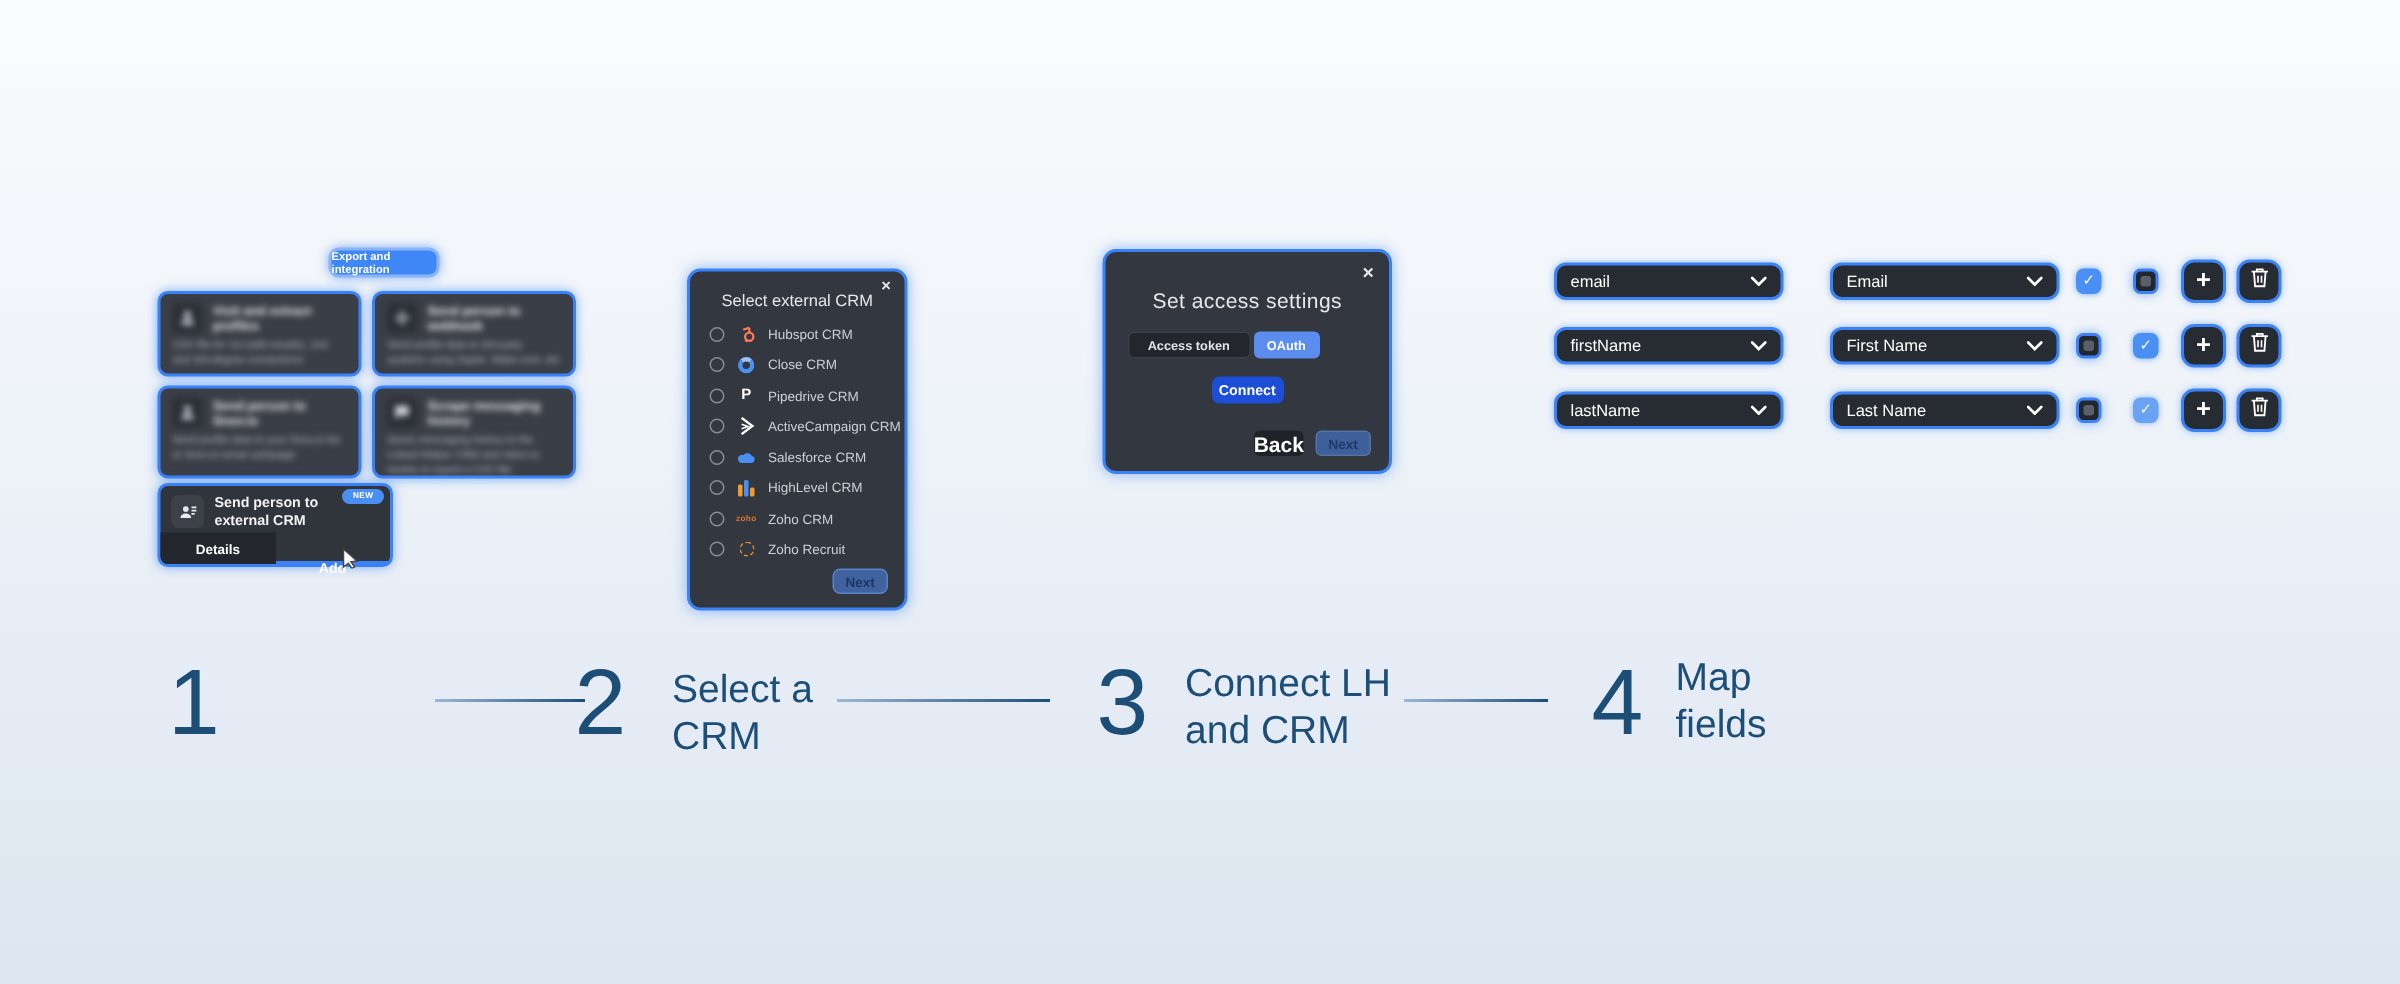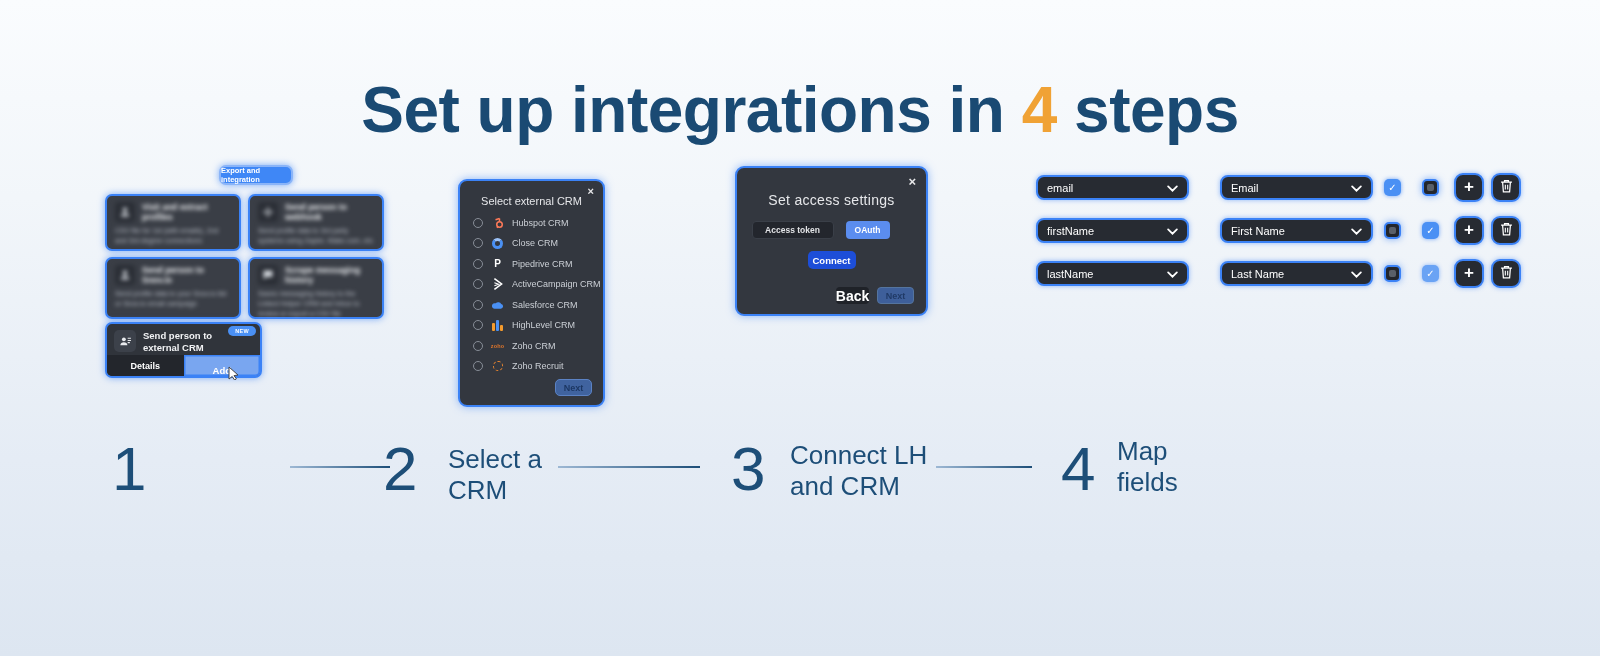--- a/index.html
+++ b/index.html
@@ -37,22 +37,22 @@
   .crm-top{position:relative;display:flex;align-items:flex-start;gap:7px;padding:6px 7px;}
   .crm-icon{width:22px;height:22px;background:#3c414a;border-radius:5px;flex:0 0 auto;
     display:flex;align-items:center;justify-content:center;}
   .crm-title{font-size:9.5px;font-weight:700;color:#f1f2f4;line-height:1.3;width:88px;}
   .new-badge{position:absolute;top:2px;right:4px;background:#4a90f4;color:#fff;font-size:5.5px;
     font-weight:700;padding:2px 7px;border-radius:8px;letter-spacing:.3px;}
   .crm-btns{position:absolute;left:0;right:0;bottom:0;height:21px;display:flex;}
   .btn-details{flex:1;background:#23262c;color:#fff;font-size:9px;font-weight:700;
     display:flex;align-items:center;justify-content:center;border-radius:0 0 0 5px;}
   .btn-add{flex:1;position:relative;background:#79a6f0;color:#fff;font-size:9.5px;font-weight:700;
-    display:flex;align-items:flex-end;justify-content:center;border-radius:0 0 5px 0;
-    box-shadow:inset 0 0 0 1.5px #3b82f6;}
+    display:flex;align-items:flex-start;justify-content:center;border-radius:0 0 5px 0;
+    box-shadow:inset 0 0 0 1.5px #3b82f6;margin-top:19px;}
   .cursor-icon{position:absolute;right:26%;bottom:-6px;}
 
   
   .modal{position:absolute;background:#33373f;border:2.5px solid #3b82f6;border-radius:9px;
     box-shadow:0 0 9px rgba(59,130,246,.55);box-sizing:border-box;}
   .close{position:absolute;color:#e8e8ea;font-weight:700;cursor:default;line-height:1;}
   .s2{left:458px;top:179px;width:147px;height:228px;}
   .s2 .close{top:5px;right:9px;font-size:11px;}
   .mtitle{text-align:center;color:#e6e7ea;font-weight:500;}
   .s2 .mtitle{margin-top:14px;font-size:11px;}
@@ -70,21 +70,21 @@
   .hl-b1{height:8px;background:#f59b2d;}
   .hl-b2{height:11px;background:#4a90f4;}
   .hl-b3{height:6px;background:#f59b2d;}
   .btn{display:flex;align-items:center;justify-content:center;box-sizing:border-box;}
   .s2-next{position:absolute;right:11px;bottom:9px;width:37px;height:17px;background:#40639f;
     border:1px solid #5b82c4;border-radius:5px;color:#1c3763;font-size:9px;font-weight:700;}
 
   .s3{left:735px;top:166px;width:193px;height:150px;}
   .s3 .close{top:7px;right:10px;font-size:13px;}
   .s3 .mtitle{margin-top:24px;font-size:14px;letter-spacing:.3px;}
-  .seg{margin:13px auto 0;width:160px;display:flex;gap:12px;}
+  .seg{margin:13px auto 0;width:160px;display:flex;gap:2px;}
   .seg-tab{height:18px;border-radius:4px;font-size:8.5px;font-weight:700;}
   .tab-token{width:82px;background:#23262d;border:1px solid #3a3f48;color:#e2e3e6;}
   .tab-oauth{width:44px;background:#5b8def;color:#fff;}
   .connect{margin:12px auto 0;width:48px;height:18px;background:#1d4ed8;border-radius:5px;
     color:#fff;font-size:9.5px;font-weight:700;}
   .s3foot{position:absolute;right:12px;bottom:10px;display:flex;gap:8px;}
   .back{width:33px;height:17px;background:#1f2228;border-radius:4px;color:#fff;font-size:14px;font-weight:700;}
   .next3{width:37px;height:17px;background:#3e5f9a;border:1px solid #54749f;border-radius:4px;
     color:#203a66;font-size:9px;font-weight:700;}
 
@@ -119,21 +119,20 @@
   .conn{position:absolute;height:2px;background:linear-gradient(90deg,#9db8d4,#1d4e78);}
   .c1{left:290px;top:466px;width:100px;}
   .c2{left:558px;top:466px;width:142px;}
   .c3{left:936px;top:466px;width:96px;}
 </style>
 </head>
 <body>
 
 <div class="page">
 
-  <h1 class="title"><span>Set up integrations in </span><span class="accent">4</span><span> steps</span></h1>
 
   <div class="badge glow">Export and integration</div>
 
   <div class="action-card glow dots card1">
     <div class="blurwrap">
       <div class="acrow">
         <span class="acicon">
           <svg width="12" height="12" viewBox="0 0 24 24" fill="#cfd3d9">
               <circle cx="12" cy="7.5" r="4.5"></circle>
               <path d="M3.5 21c0-4.5 4-7 8.5-7s8.5 2.5 8.5 7z"></path>

